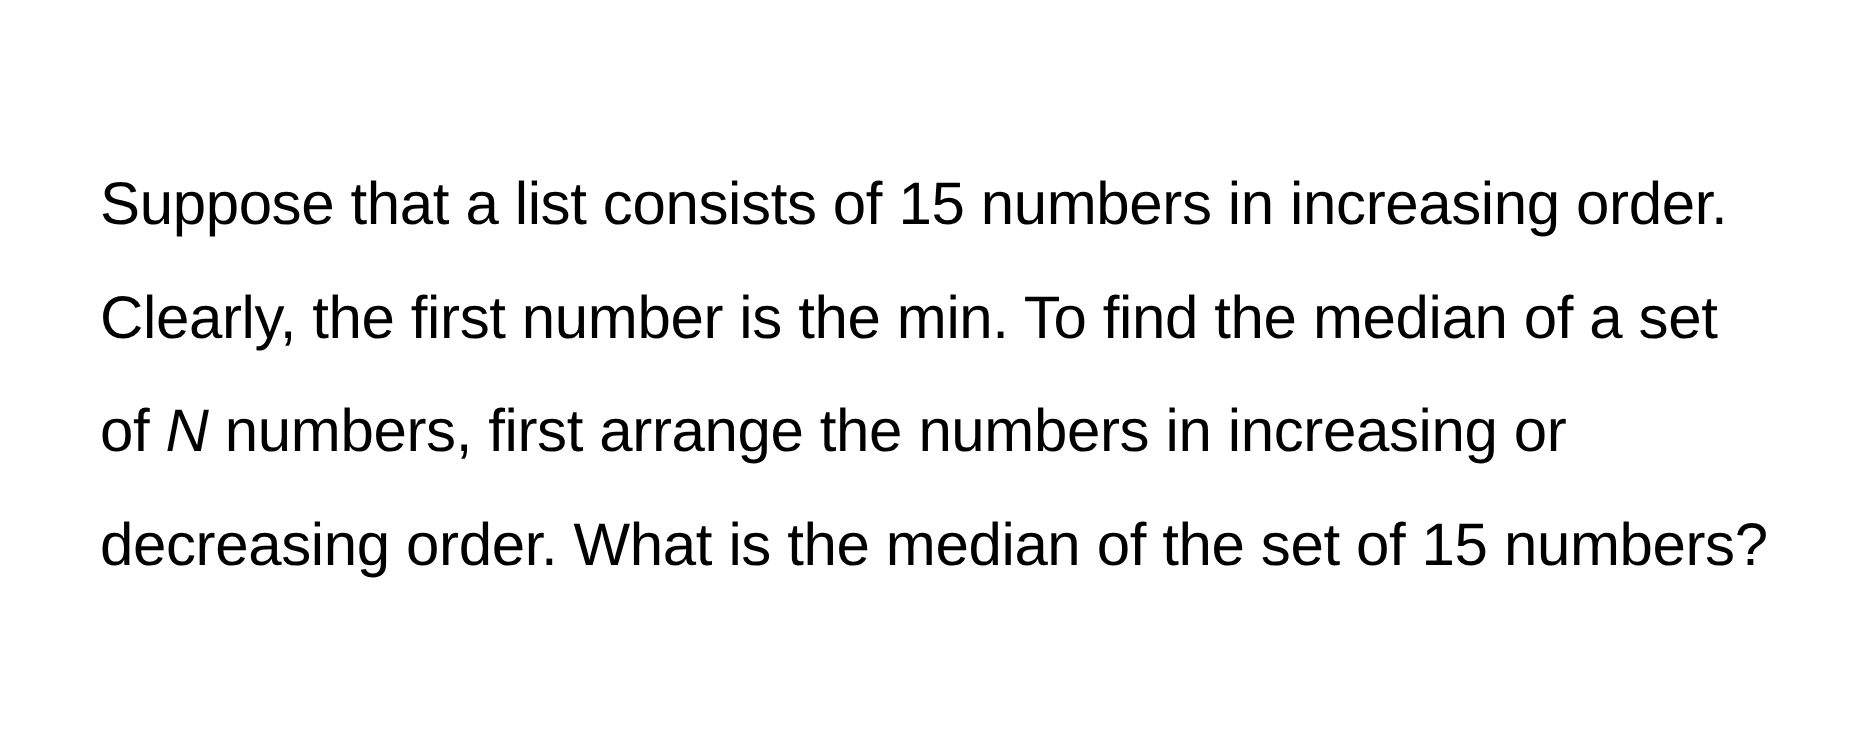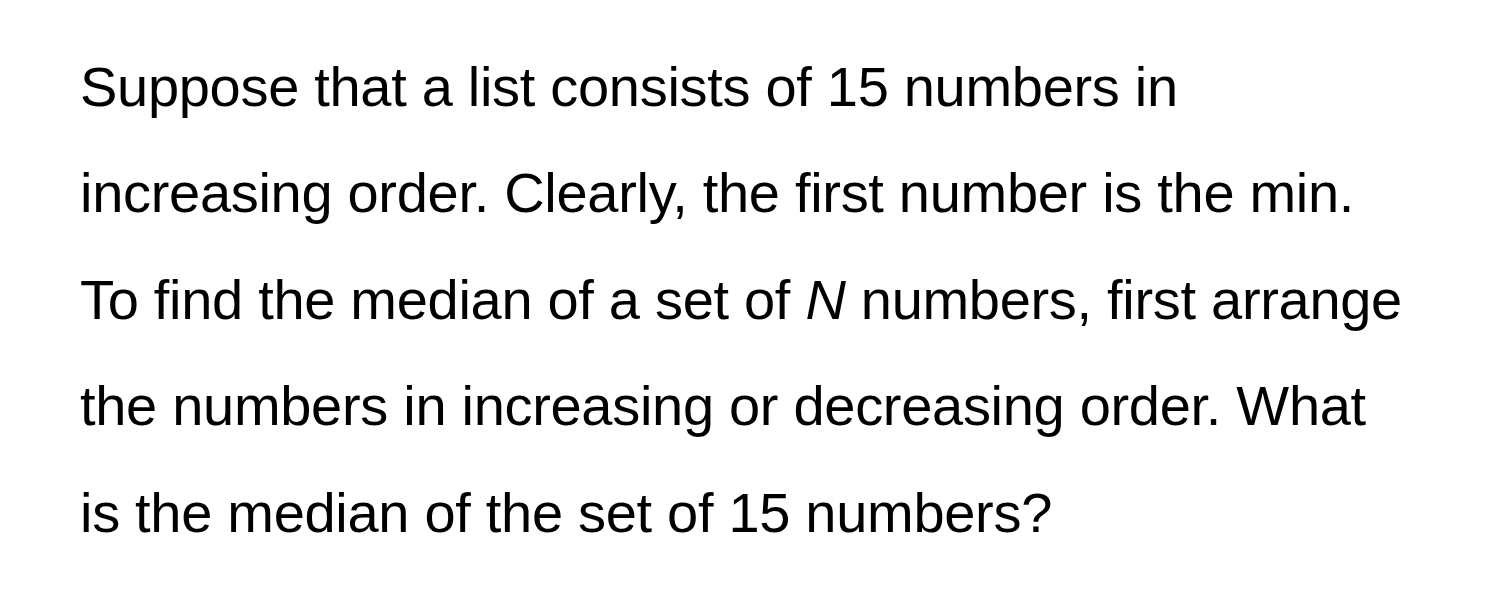--- a/index.html
+++ b/index.html
@@ -10,21 +10,21 @@
     body {
       width: 1500px;
       height: 600px;
       background: #ffffff;
       font-family: -apple-system, BlinkMacSystemFont, "Segoe UI", Helvetica, Arial, sans-serif;
       display: flex;
       align-items: center;
       padding: 60px 80px;
     }
     .text-content {
-      font-size: 56px;
+      font-size: 48px;
       line-height: 1.9;
       color: #000000;
       font-weight: 400;
       letter-spacing: -0.3px;
     }
     .italic {
       font-style: italic;
     }
   </style>
 </head>

